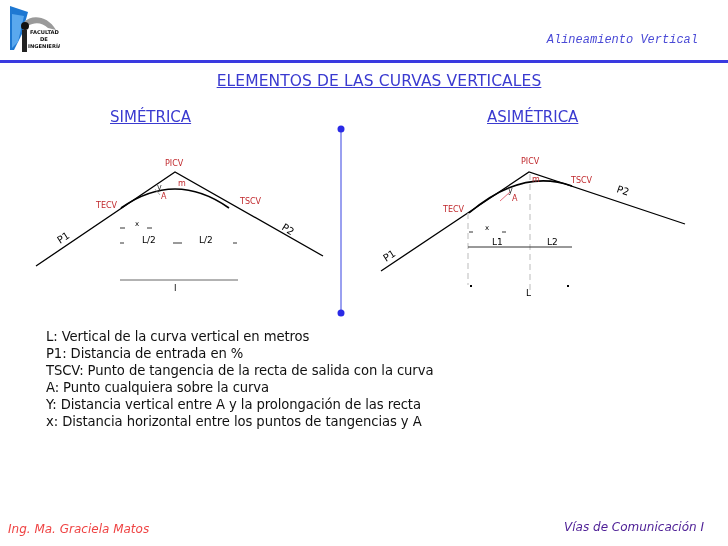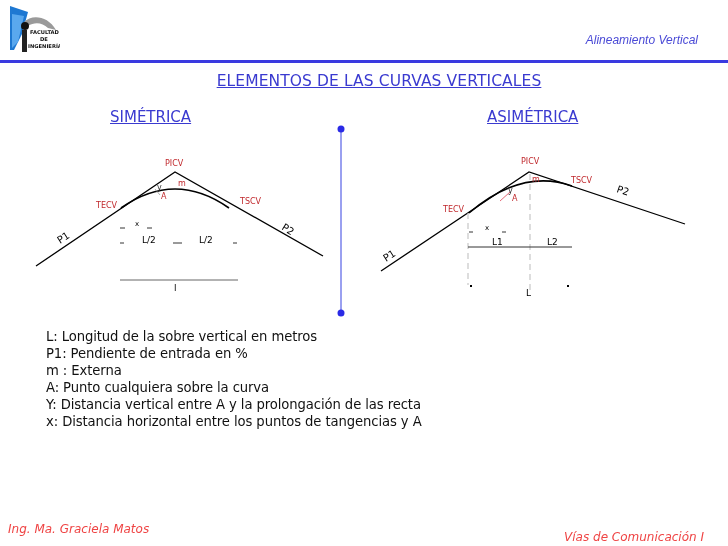--- a/index.html
+++ b/index.html
@@ -4,39 +4,39 @@
 <style>
   html, body { margin: 0; padding: 0; }
   body {
     width: 728px; height: 546px; position: relative; overflow: hidden;
     background: #ffffff; font-family: "DejaVu Sans", sans-serif;
   }
   .abs { position: absolute; }
   .logo { left: 8px; top: 4px; width: 52px; height: 54px; }
   .header-title {
     right: 30px; top: 33px; font-size: 12px; font-style: italic; color: #4a4ad6;
-    font-family: Liberation Sans, sans-serif;
+    font-family: Liberation Mono, monospace;
   }
   .header-rule { left: 0; top: 60px; width: 728px; height: 3px; background: #3a3ae0; }
   .page-title {
     left: 0; width: 728px; top: 72px; text-align: center; font-size: 15.5px; color: #3a3ad0;
     text-decoration: underline; font-family: "DejaVu Sans", sans-serif; letter-spacing: 0.1px;
     padding-left: 30px; box-sizing: border-box;
   }
   .subtitle { top: 108px; font-size: 15px; color: #3a3ad0; text-decoration: underline; }
   .sub-left { left: 110px; }
   .sub-right { left: 487px; text-decoration: underline; }
   .diagram { left: 0; top: 120px; width: 728px; height: 200px; }
   .defs {
     left: 46px; top: 329px; font-size: 13.2px; line-height: 16.9px; color: #111;
     font-family: "DejaVu Sans", sans-serif; letter-spacing: -0.1px;
   }
   .defs div { white-space: nowrap; }
   .footer-left { left: 8px; top: 522px; font-size: 12px; font-style: italic; color: #ef4444; }
-  .footer-right { right: 24px; top: 520px; font-size: 12px; font-style: italic; color: #ef4444; margin-top: 10px; }
+  .footer-right { right: 24px; top: 520px; font-size: 12px; font-style: italic; color: #4c1d95; }
   svg text { font-family: "DejaVu Sans", sans-serif; }
 </style>
 </head>
 <body>
 
 <div class="abs logo">
   <svg width="52" height="54" viewBox="0 0 52 54">
     <polygon points="2,2 20,8 14,30 6,46 2,46" fill="#1e78d2"></polygon>
     <polygon points="4,10 16,12 10,38 4,44" fill="#5aa8ee"></polygon>
     <path d="M16,18 C24,10 40,12 48,26 L40,24 C34,18 26,18 20,22 Z" fill="#9a9a9a"></path>
@@ -114,22 +114,22 @@
     <line x1="468" y1="247" x2="572" y2="247" stroke="#333" stroke-width="1"></line>
     <text x="492" y="245" font-size="9" fill="#000">L1</text>
     <text x="547" y="245" font-size="9" fill="#000">L2</text>
     <rect x="470" y="285" width="2" height="2" fill="#000"></rect>
     <rect x="567" y="285" width="2" height="2" fill="#000"></rect>
     <text x="526" y="296" font-size="9" fill="#000">L</text>
   </g>
 </svg>
 
 <div class="abs defs">
-  <div>L: Longitud de la sobre vertical en metros</div>
-  <div>P1: Pendiente de entrada en %</div>
-  <div>m : Externa</div>
+  <div>L: Vertical de la curva vertical en metros</div>
+  <div>P1: Distancia de entrada en %</div>
+  <div>TSCV: Punto de tangencia de la recta de salida con la curva</div>
   <div>A: Punto cualquiera sobre la curva</div>
   <div>Y: Distancia vertical entre A y la prolongación de las recta</div>
   <div>x: Distancia horizontal entre los puntos de tangencias y A</div>
 </div>
 
 <div class="abs footer-left">Ing. Ma. Graciela Matos</div>
 <div class="abs footer-right">Vías de Comunicación I</div>
 
 </body></html>

